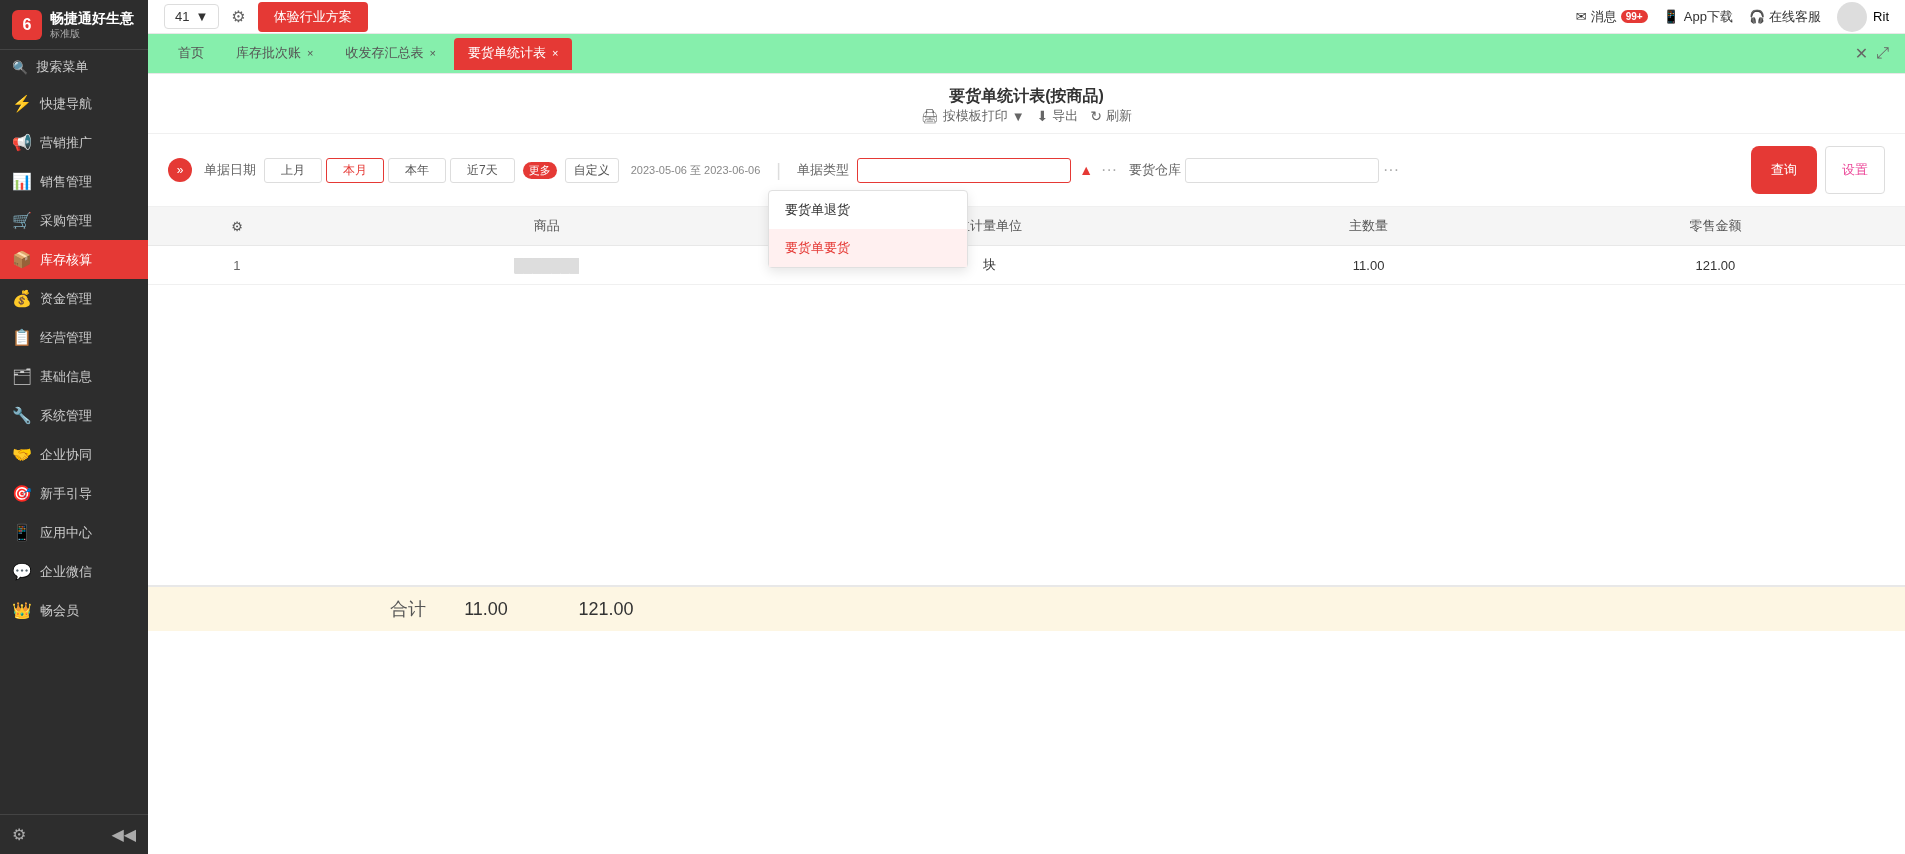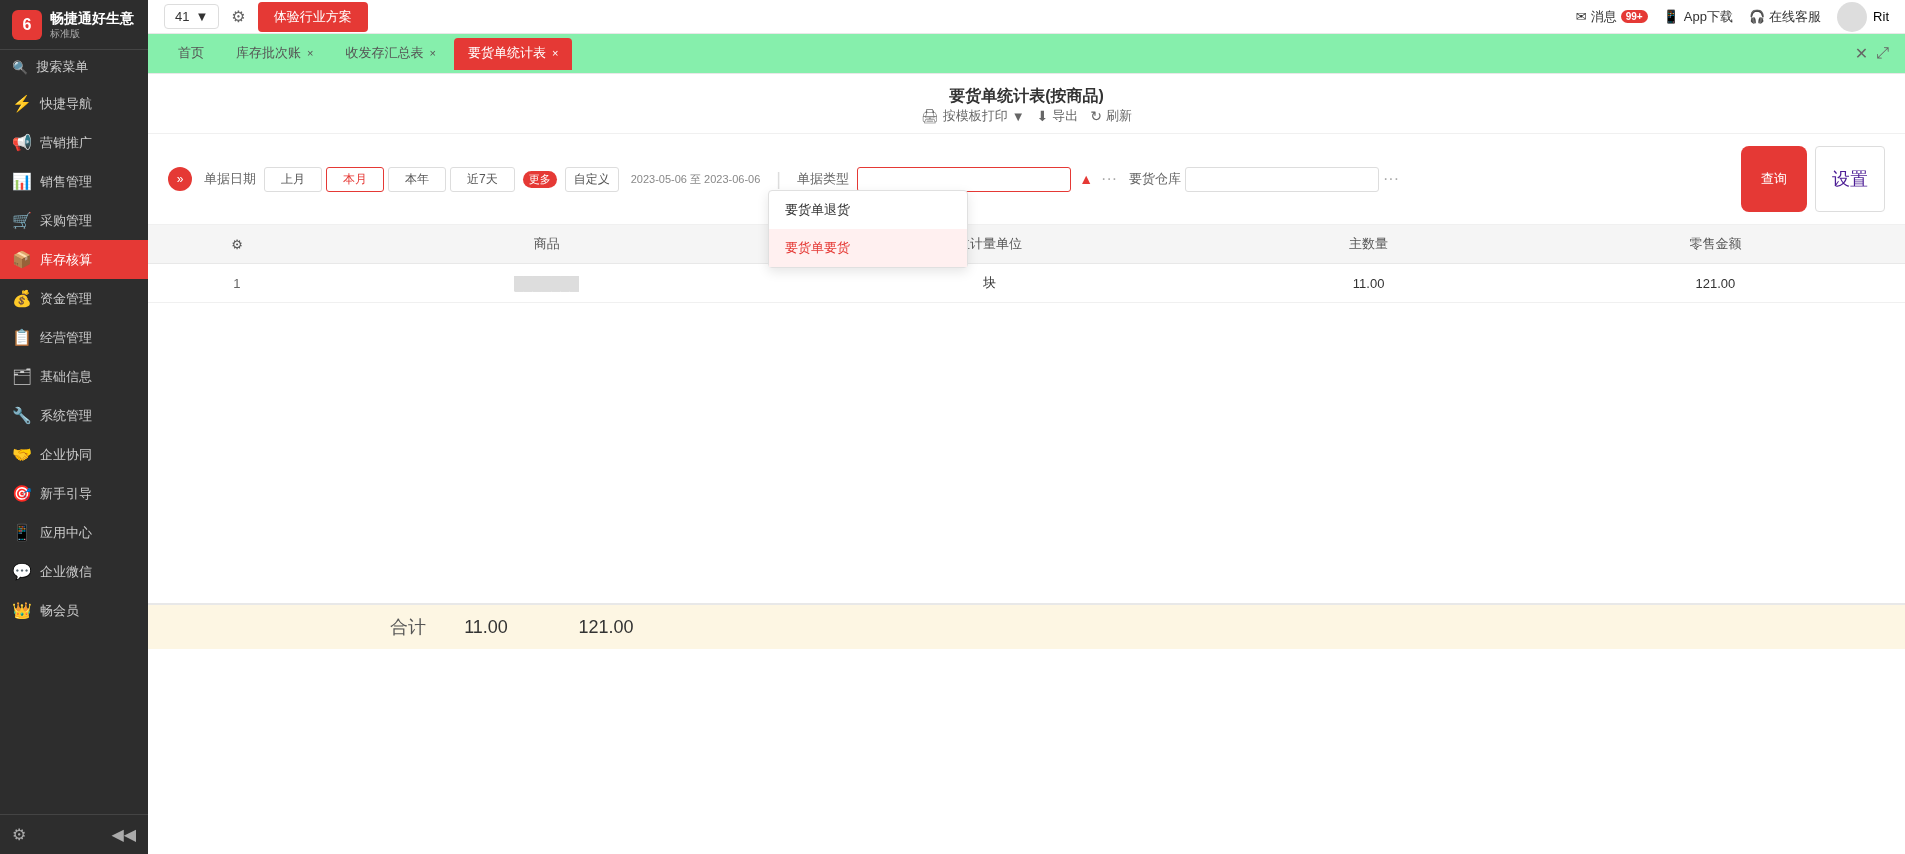--- a/index.html
+++ b/index.html
@@ -201,22 +201,22 @@
       border: 1px solid #ddd; border-radius: 3px;
       padding: 4px 8px; font-size: 13px; outline: none;
       min-width: 100px; color: #333;
     }
     .filter-actions { margin-left: auto; display: flex; gap: 8px; }
     .btn-query {
       background: #e53935; color: #fff; border: none; border-radius: 8px;
       padding: 6px 20px; font-size: 13px; cursor: pointer;
     }
     .btn-setting {
-      background: #fff; color: #4c1d95; border: 1px solid #ddd; border-radius: 4px;
-      padding: 20px 16px; font-size: 18px; cursor: pointer;
+      background: #fff; color: #ec4899; border: 1px solid #ddd; border-radius: 4px;
+      padding: 14px 16px; font-size: 13px; cursor: pointer;
     }
 
     
     .dropdown-overlay {
       position: absolute; top: 56px; left: 620px; z-index: 100;
       background: #fff; border: 1px solid #e0e0e0; border-radius: 4px;
       box-shadow: 0 4px 12px rgba(0,0,0,0.1); min-width: 200px;
     }
     .dropdown-item {
       padding: 10px 16px; cursor: pointer; font-size: 13px; color: #333;

